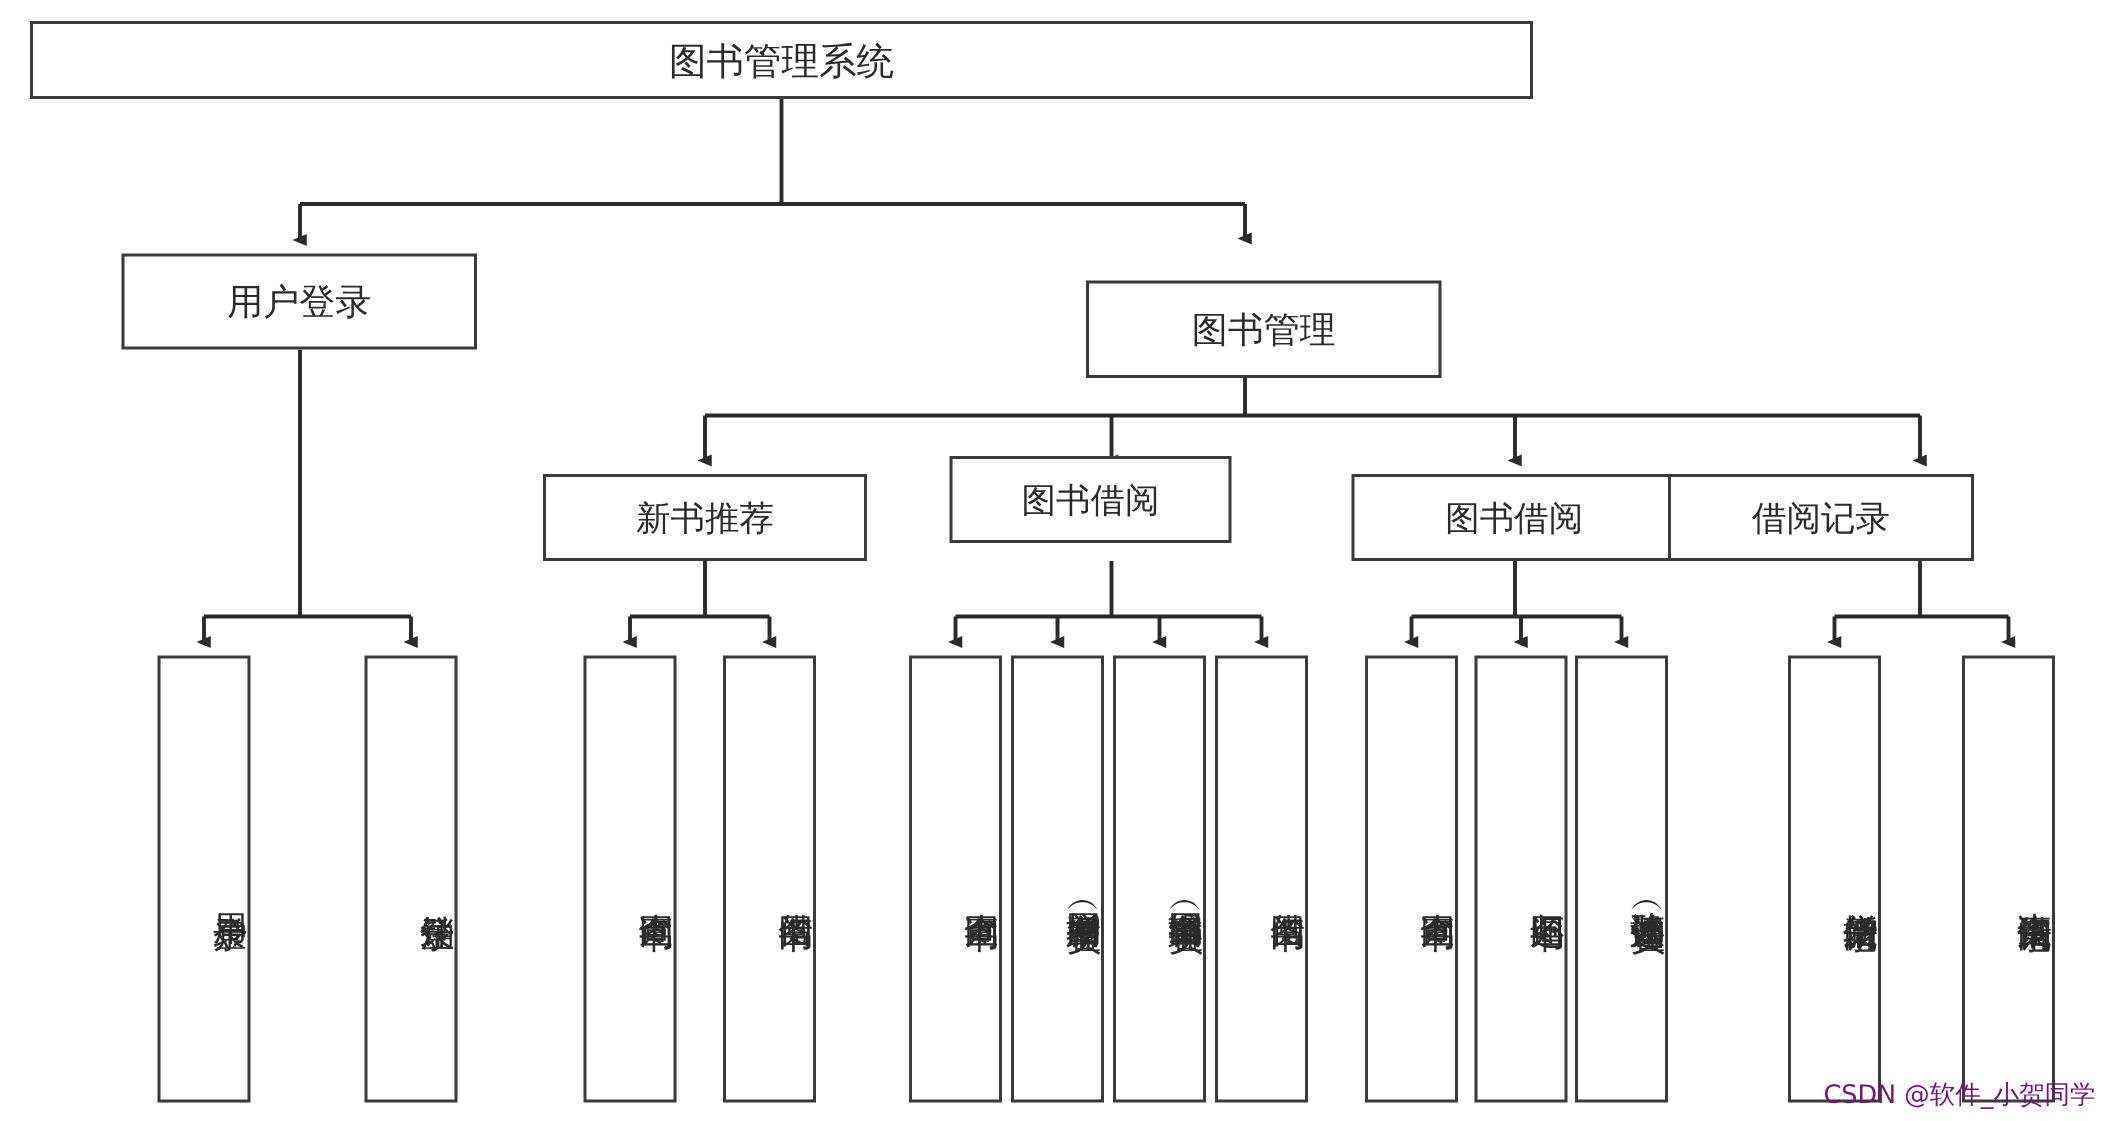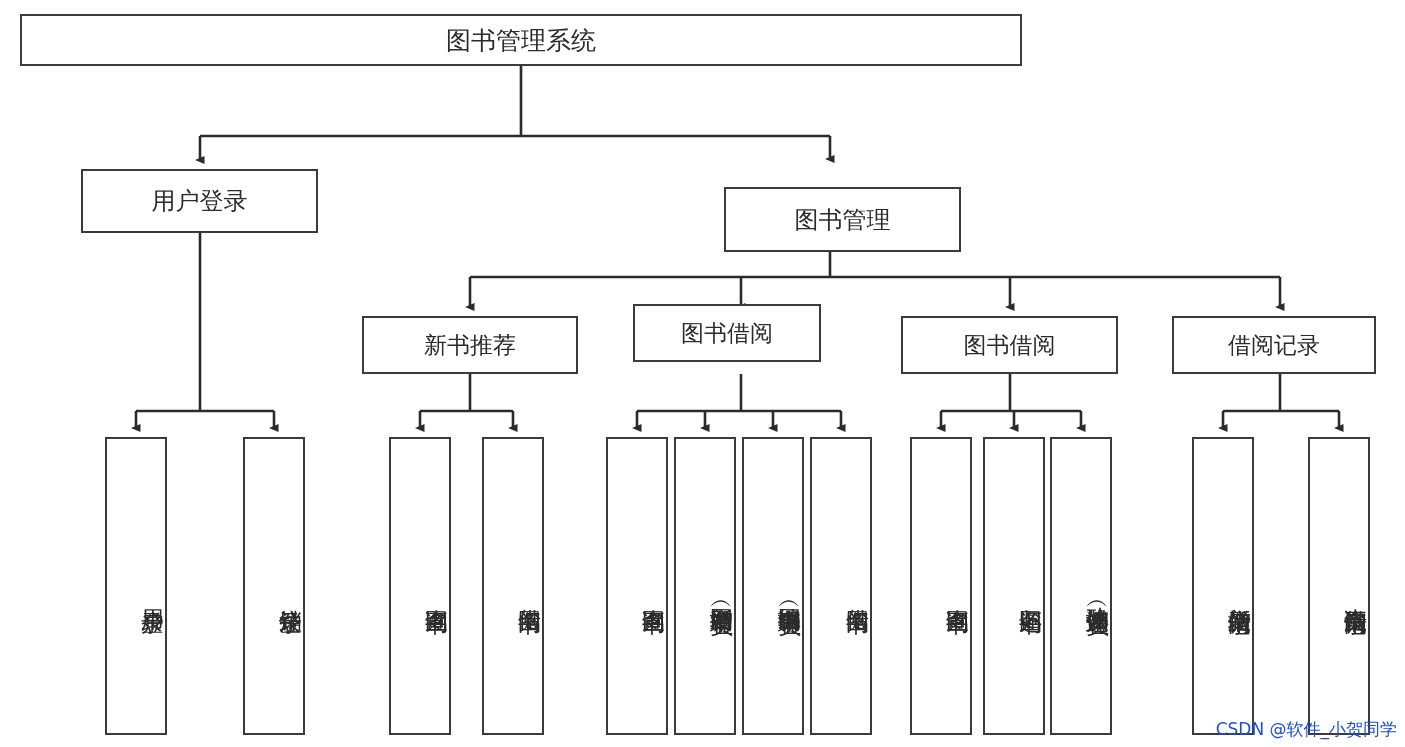--- a/index.html
+++ b/index.html
@@ -60,21 +60,21 @@
     white-space: pre-line;
   }
   .leaf .node-label {
     white-space: normal;
   }
   #watermark {
     position: absolute;
     right: 8px;
     bottom: 6px;
     font-size: 17px;
-    color: #1d4ed8;
+    color: #701a75;
     z-index: 5;
     white-space: nowrap;
     margin-top: 45px;
   }
 </style>
 </head>
 <body>
 
 <div id="canvas">
   <svg id="edges" viewBox="0 0 1405 747" xmlns="http://www.w3.org/2000/svg">
@@ -132,21 +132,21 @@
       </div>
       <div class="node lvl3" style="left: 362px; top: 316px; width: 216px; height: 58px; justify-content: center;">
         <span class="node-label">新书推荐</span>
       </div>
       <div class="node lvl3" style="left: 633px; top: 304px; width: 188px; height: 58px;">
         <span class="node-label">图书借阅</span>
       </div>
       <div class="node lvl3" style="left: 901px; top: 316px; width: 217px; height: 58px;">
         <span class="node-label">图书借阅</span>
       </div>
-      <div class="node lvl3" style="left: 1172px; top: 316px; width: 204px; height: 58px; text-align: right;">
+      <div class="node lvl3" style="left: 1112px; top: 316px; width: 204px; height: 58px; text-align: right;">
         <span class="node-label">借阅记录</span>
       </div>
       <div class="node leaf" style="left: 105px; top: 437px; width: 62px; height: 298px;">
         <span class="node-label">用户登录</span>
       </div>
       <div class="node leaf" style="left: 243px; top: 437px; width: 62px; height: 298px;">
         <span class="node-label">注销登录</span>
       </div>
       <div class="node leaf" style="left: 389px; top: 437px; width: 62px; height: 298px;">
         <span class="node-label">查询图书</span>

